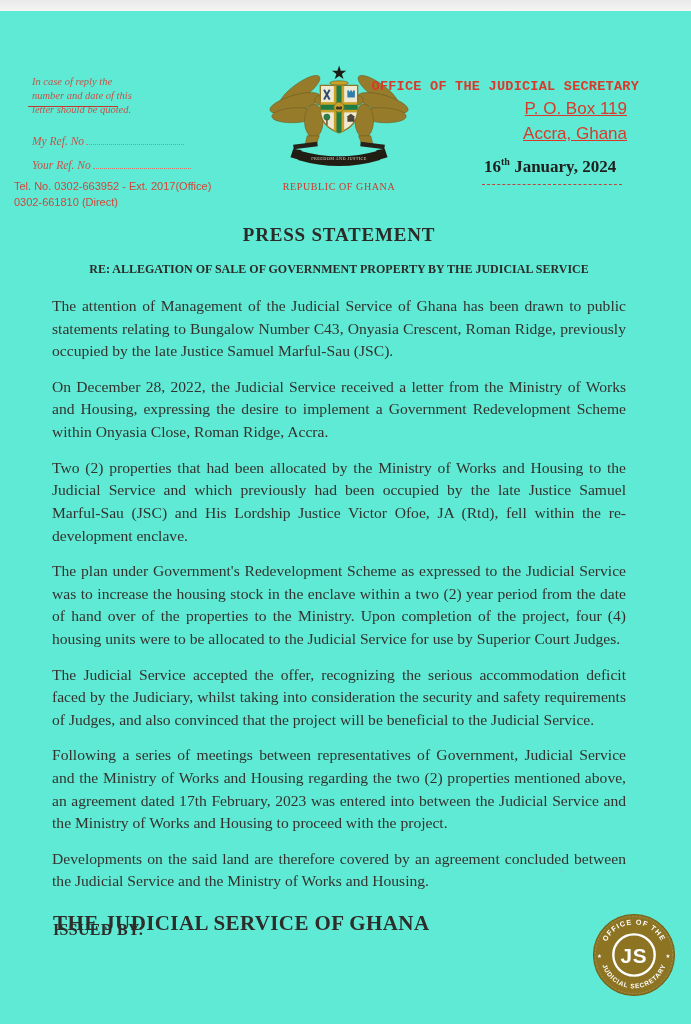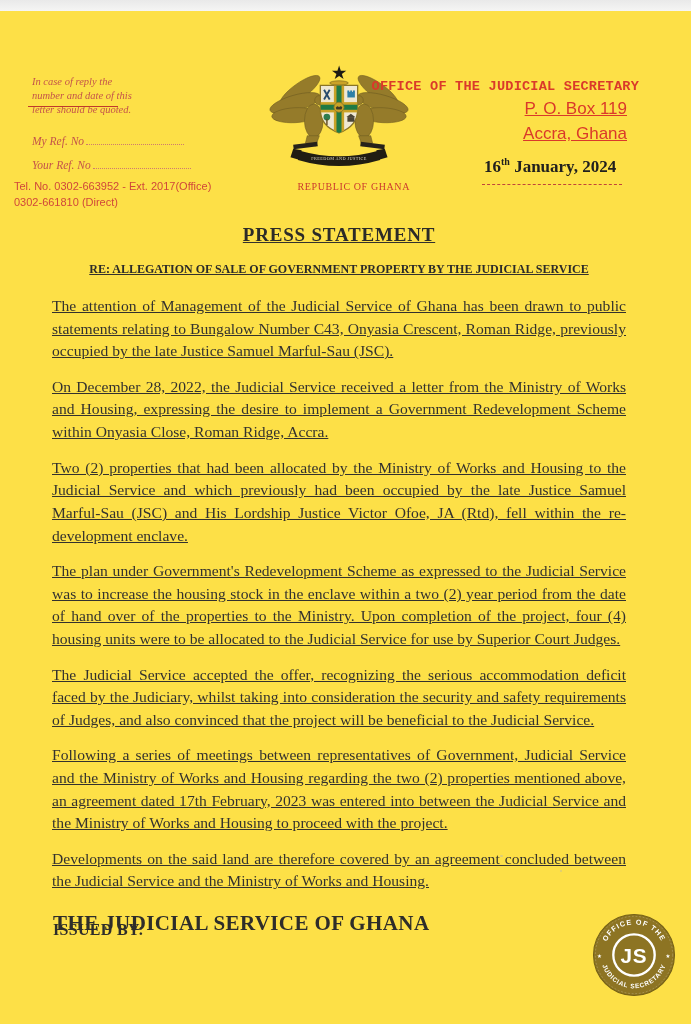--- a/index.html
+++ b/index.html
@@ -1,21 +1,21 @@
 <!DOCTYPE html>
 <html><head>
 <meta charset="utf-8">
 <style>
   * { margin: 0; padding: 0; box-sizing: border-box; }
   html, body { background: #ffffff; }
   .page {
     position: relative;
     width: 691px;
     height: 1024px;
-    background: #fde047;
+    background: #5eead4;
     font-family: "Liberation Serif", serif;
     overflow: hidden;
     padding-left: 22px;
   }
   .top-strip {
     position: absolute; top: 0; left: 0; width: 100%; height: 11px;
     background: linear-gradient(#e9e9e9, #f5f5f4);
   }
 
   
@@ -41,40 +41,39 @@
     position: absolute; left: 14px; top: 179px; width: 212px;
     text-align: left; color: #d0473a;
     font-family: "Liberation Sans", sans-serif; font-size: 11px; line-height: 1.45;
   }
 
   
   .emblem-wrap { position: absolute; left: 268px; top: 60px; width: 142px; text-align: center; }
   .emblem-caption {
     margin-top: 1px; color: #cc3b2e; font-size: 10px; letter-spacing: 0.6px;
     font-family: "Liberation Serif", serif;
-    text-align: right;
   }
 
   
   .office-block {
     position: absolute; right: 52px; top: 79px; text-align: right;
     color: #da392a; font-family: "Liberation Sans", sans-serif;
   }
   .office-title { font-size: 13.6px; font-weight: bold; letter-spacing: 0.2px; font-family: Liberation Mono, monospace; }
   .office-line { font-size: 17px; margin-top: 5px; margin-right: 12px; text-decoration: underline; }
 
   .date-block {
     position: absolute; left: 482px; top: 156px;
     font-size: 17px; font-weight: bold; color: #21201e;
     border-bottom: 1.5px dashed #c0443a; padding: 0 6px 7px 2px;
   }
   .date-block sup { font-size: 10px; }
 
   
-  .doc-body { position: absolute; left: 52px; right: 65px; top: 224px; color: #33312e; text-decoration: underline; }
+  .doc-body { position: absolute; left: 52px; right: 65px; top: 224px; color: #33312e; }
   .press-title {
     text-align: center; font-size: 19px; font-weight: bold; letter-spacing: 0.8px;
     color: #2c2b28;
   }
   .subject-title {
     margin: 15px auto 0; max-width: 565px; text-align: center;
     font-size: 12px; font-weight: bold; line-height: 1.42; color: #2c2b28;
   }
   .paragraphs { margin-top: 17px; }
   .paragraphs p {

